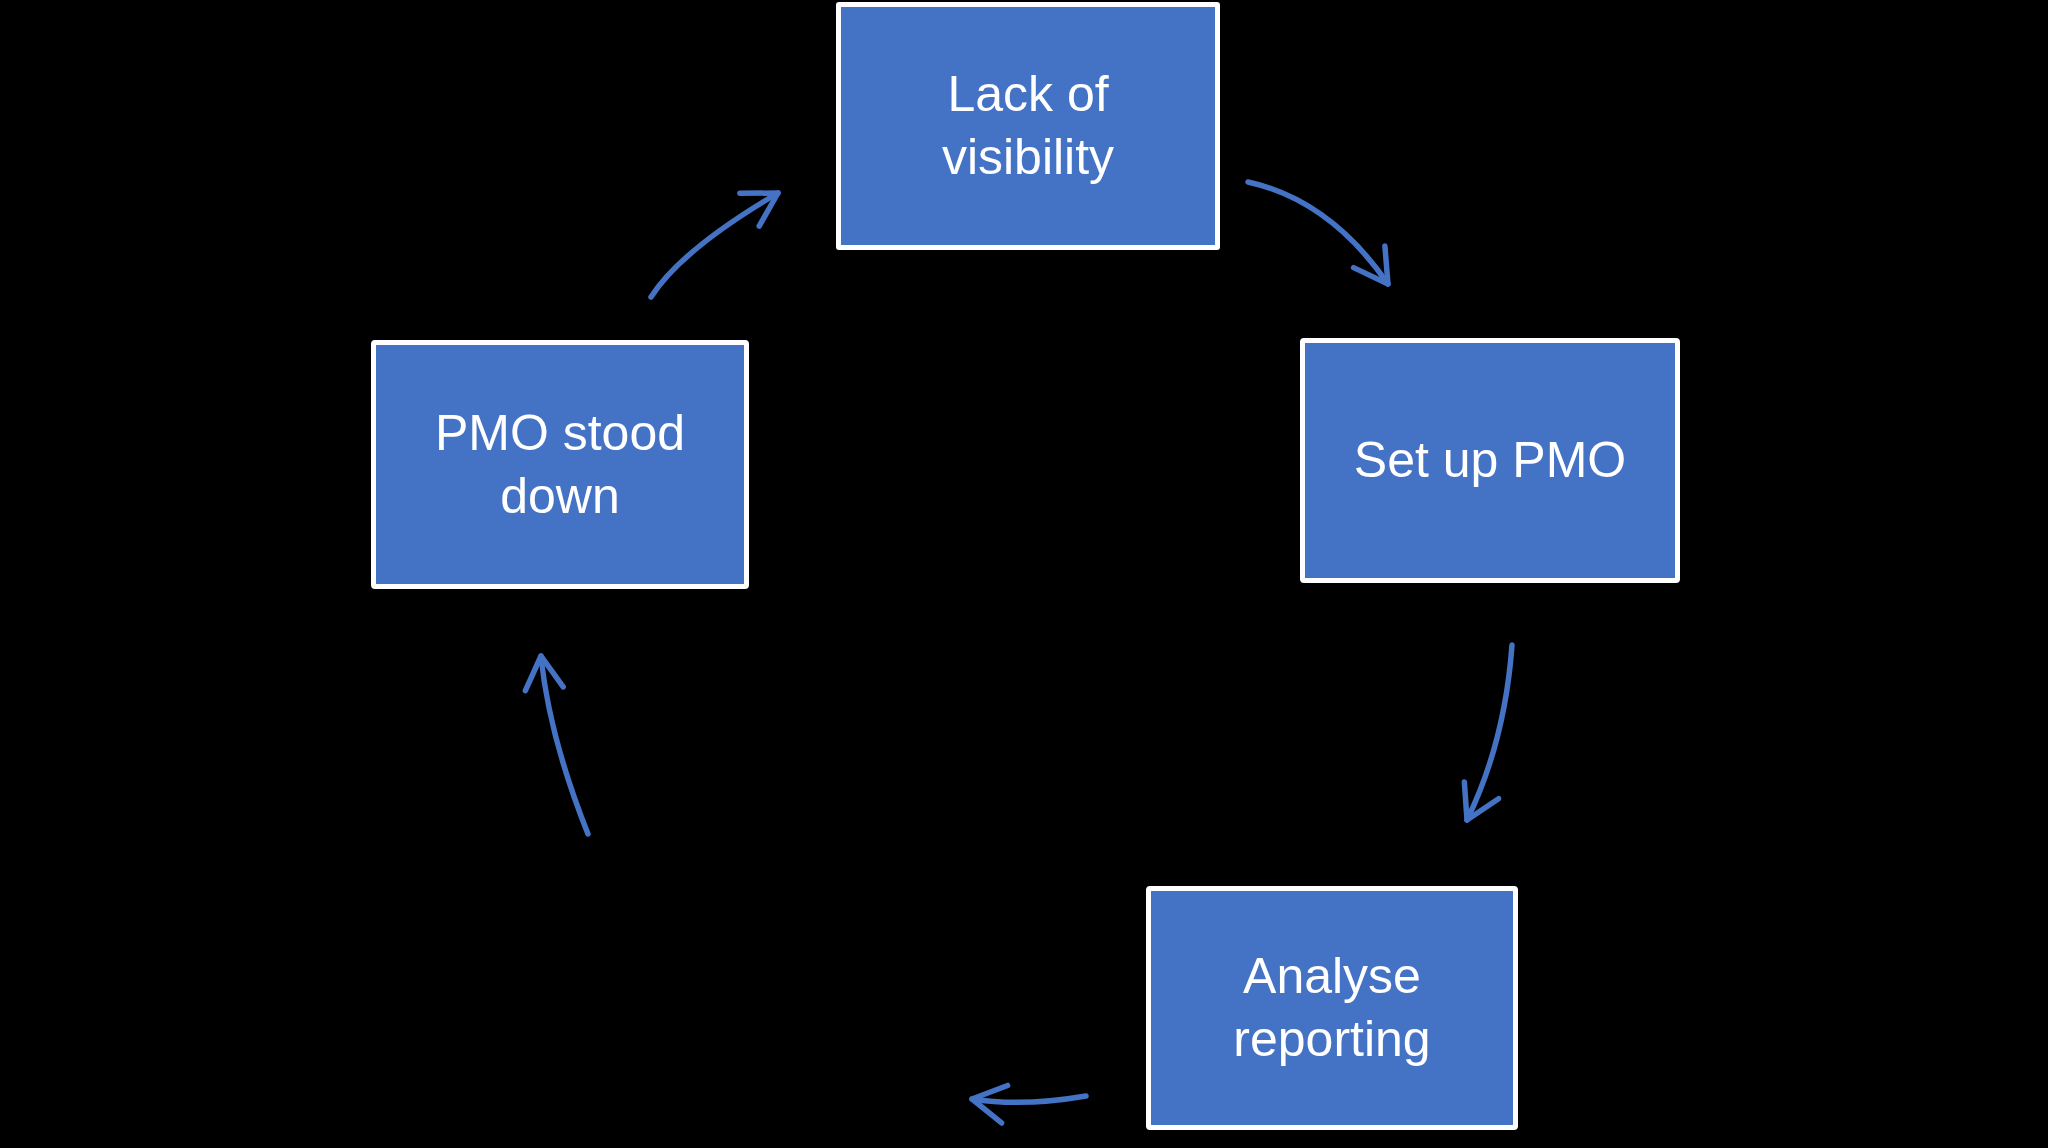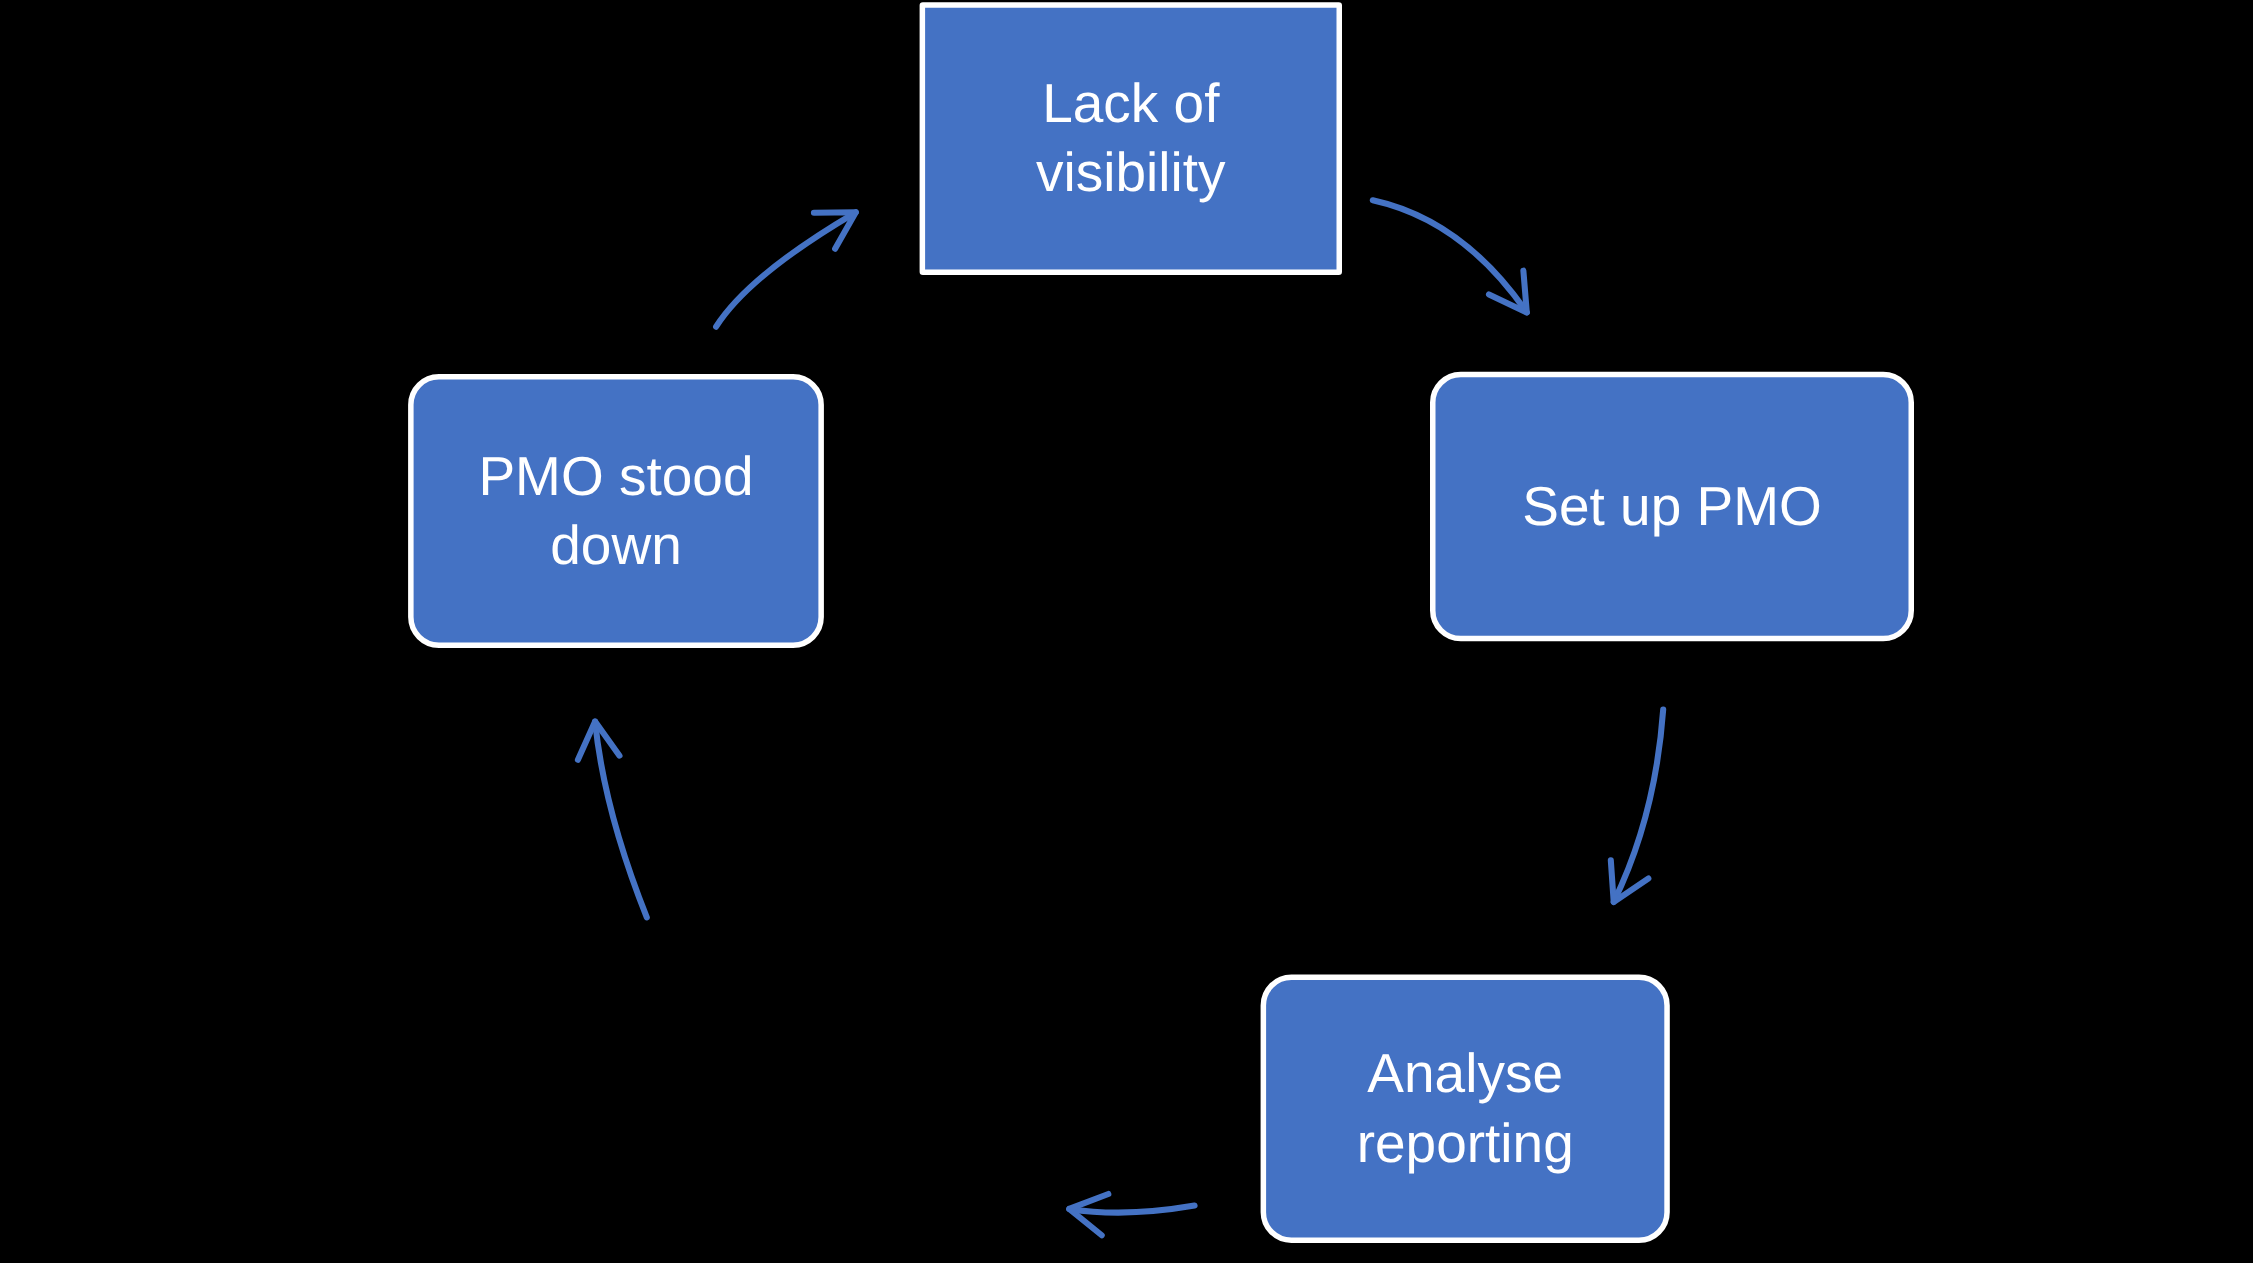--- a/index.html
+++ b/index.html
@@ -38,29 +38,29 @@
     box-sizing: border-box;
     background: var(--node-fill, #4472C4);
     border: 5px solid var(--node-border, #FFFFFF);
     color: var(--text-color, #FFFFFF);
     display: flex;
     align-items: center;
     justify-content: center;
     text-align: center;
     font-size: 50px;
     line-height: 1.26;
-    border-radius: 28px;
+    border-radius: 4px;
   }
   .node .label {
     white-space: pre-line;
   }
   .node.square { border-radius: 3px; }
 
   .node.pos-top          { left: 836px;  top: 2px;   width: 384px; height: 248px; }
-  .node.pos-right        { left: 1300px; top: 338px; width: 440px; height: 245px; text-align: right; }
+  .node.pos-right        { left: 1300px; top: 338px; width: 380px; height: 245px; text-align: right; }
   .node.pos-bottom-right { left: 1128px; top: 886px; width: 372px; height: 244px; margin-left: 18px; }
   .node.pos-bottom-left  { left: 553px;  top: 885px; width: 372px; height: 247px; }
   .node.pos-left         { left: 371px;  top: 340px; width: 378px; height: 249px; }
 </style>
 </head>
 <body>
 
 <div class="stage">
 
   <svg class="arrows" viewBox="0 0 2048 1148" xmlns="http://www.w3.org/2000/svg">

